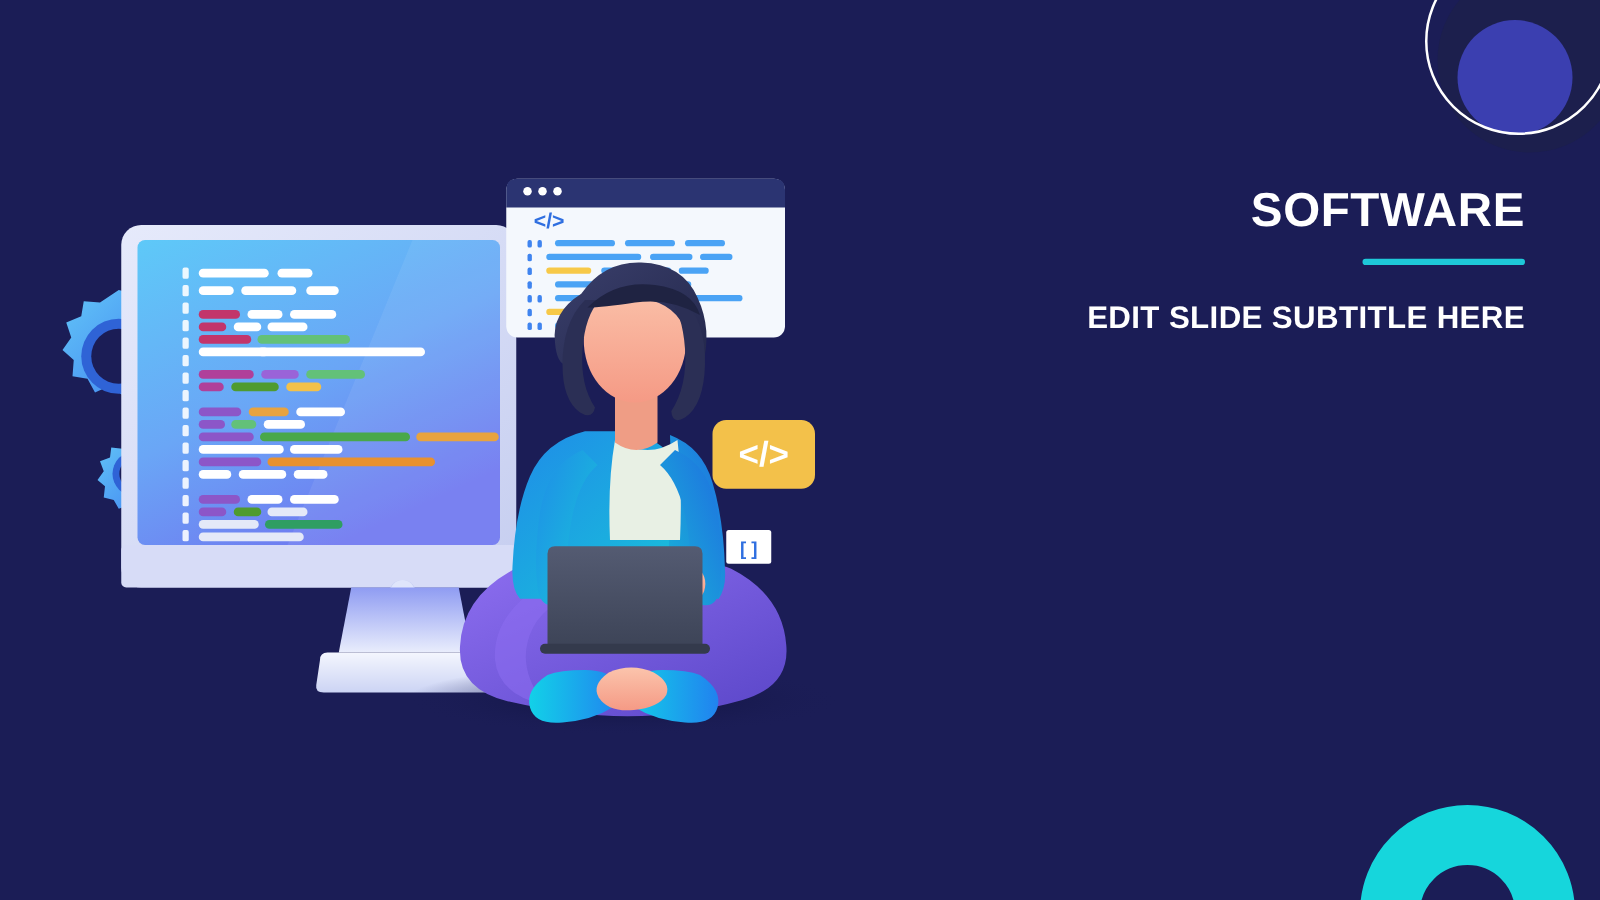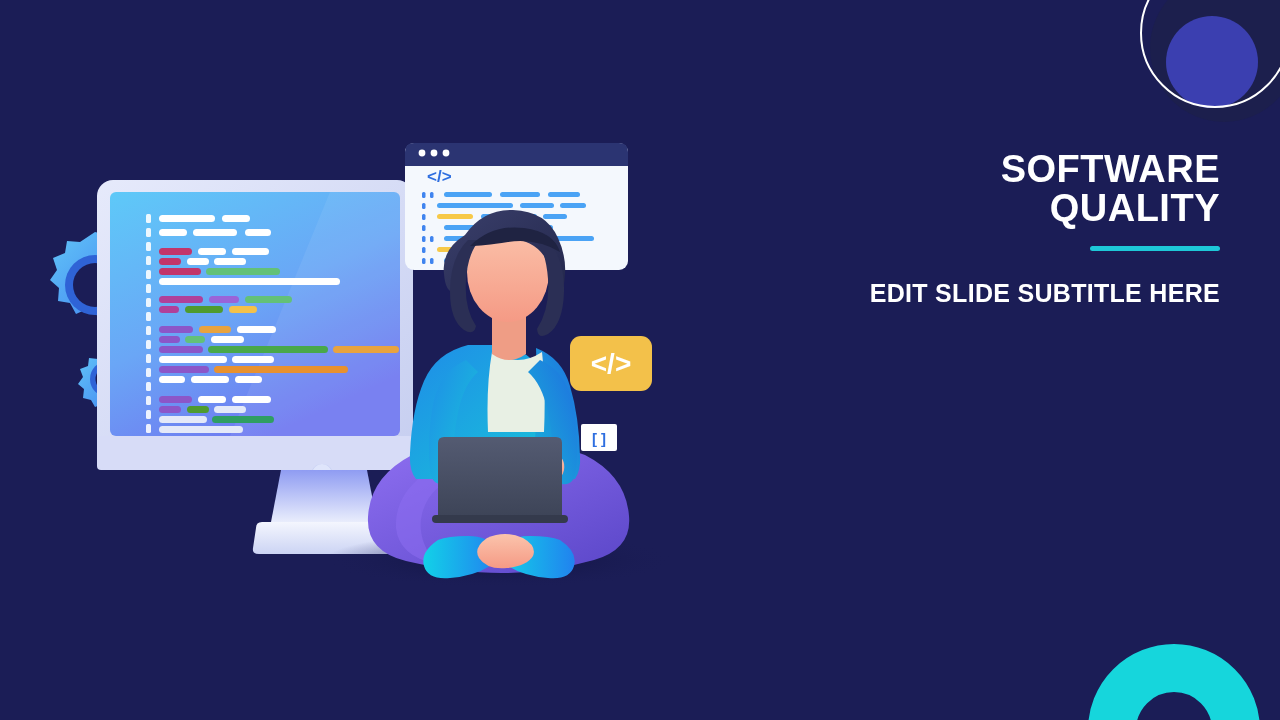--- a/index.html
+++ b/index.html
@@ -368,19 +368,18 @@
   </svg>
 
   <div class="deco" id="deco-tr-outer"></div>
   <div class="deco" id="deco-tr-inner"></div>
   <div class="deco" id="deco-tr-ring"></div>
   <div class="deco" id="deco-br-ring"></div>
 
   <div id="text-col">
     <h1 id="title">
       <span>SOFTWARE</span><br>
-      <span>QUALITY</span>
     </h1>
     <div id="title-underline"></div>
     <h2 id="subtitle">EDIT SLIDE SUBTITLE HERE</h2>
   </div>
 
 </div>
 
 </body></html>

